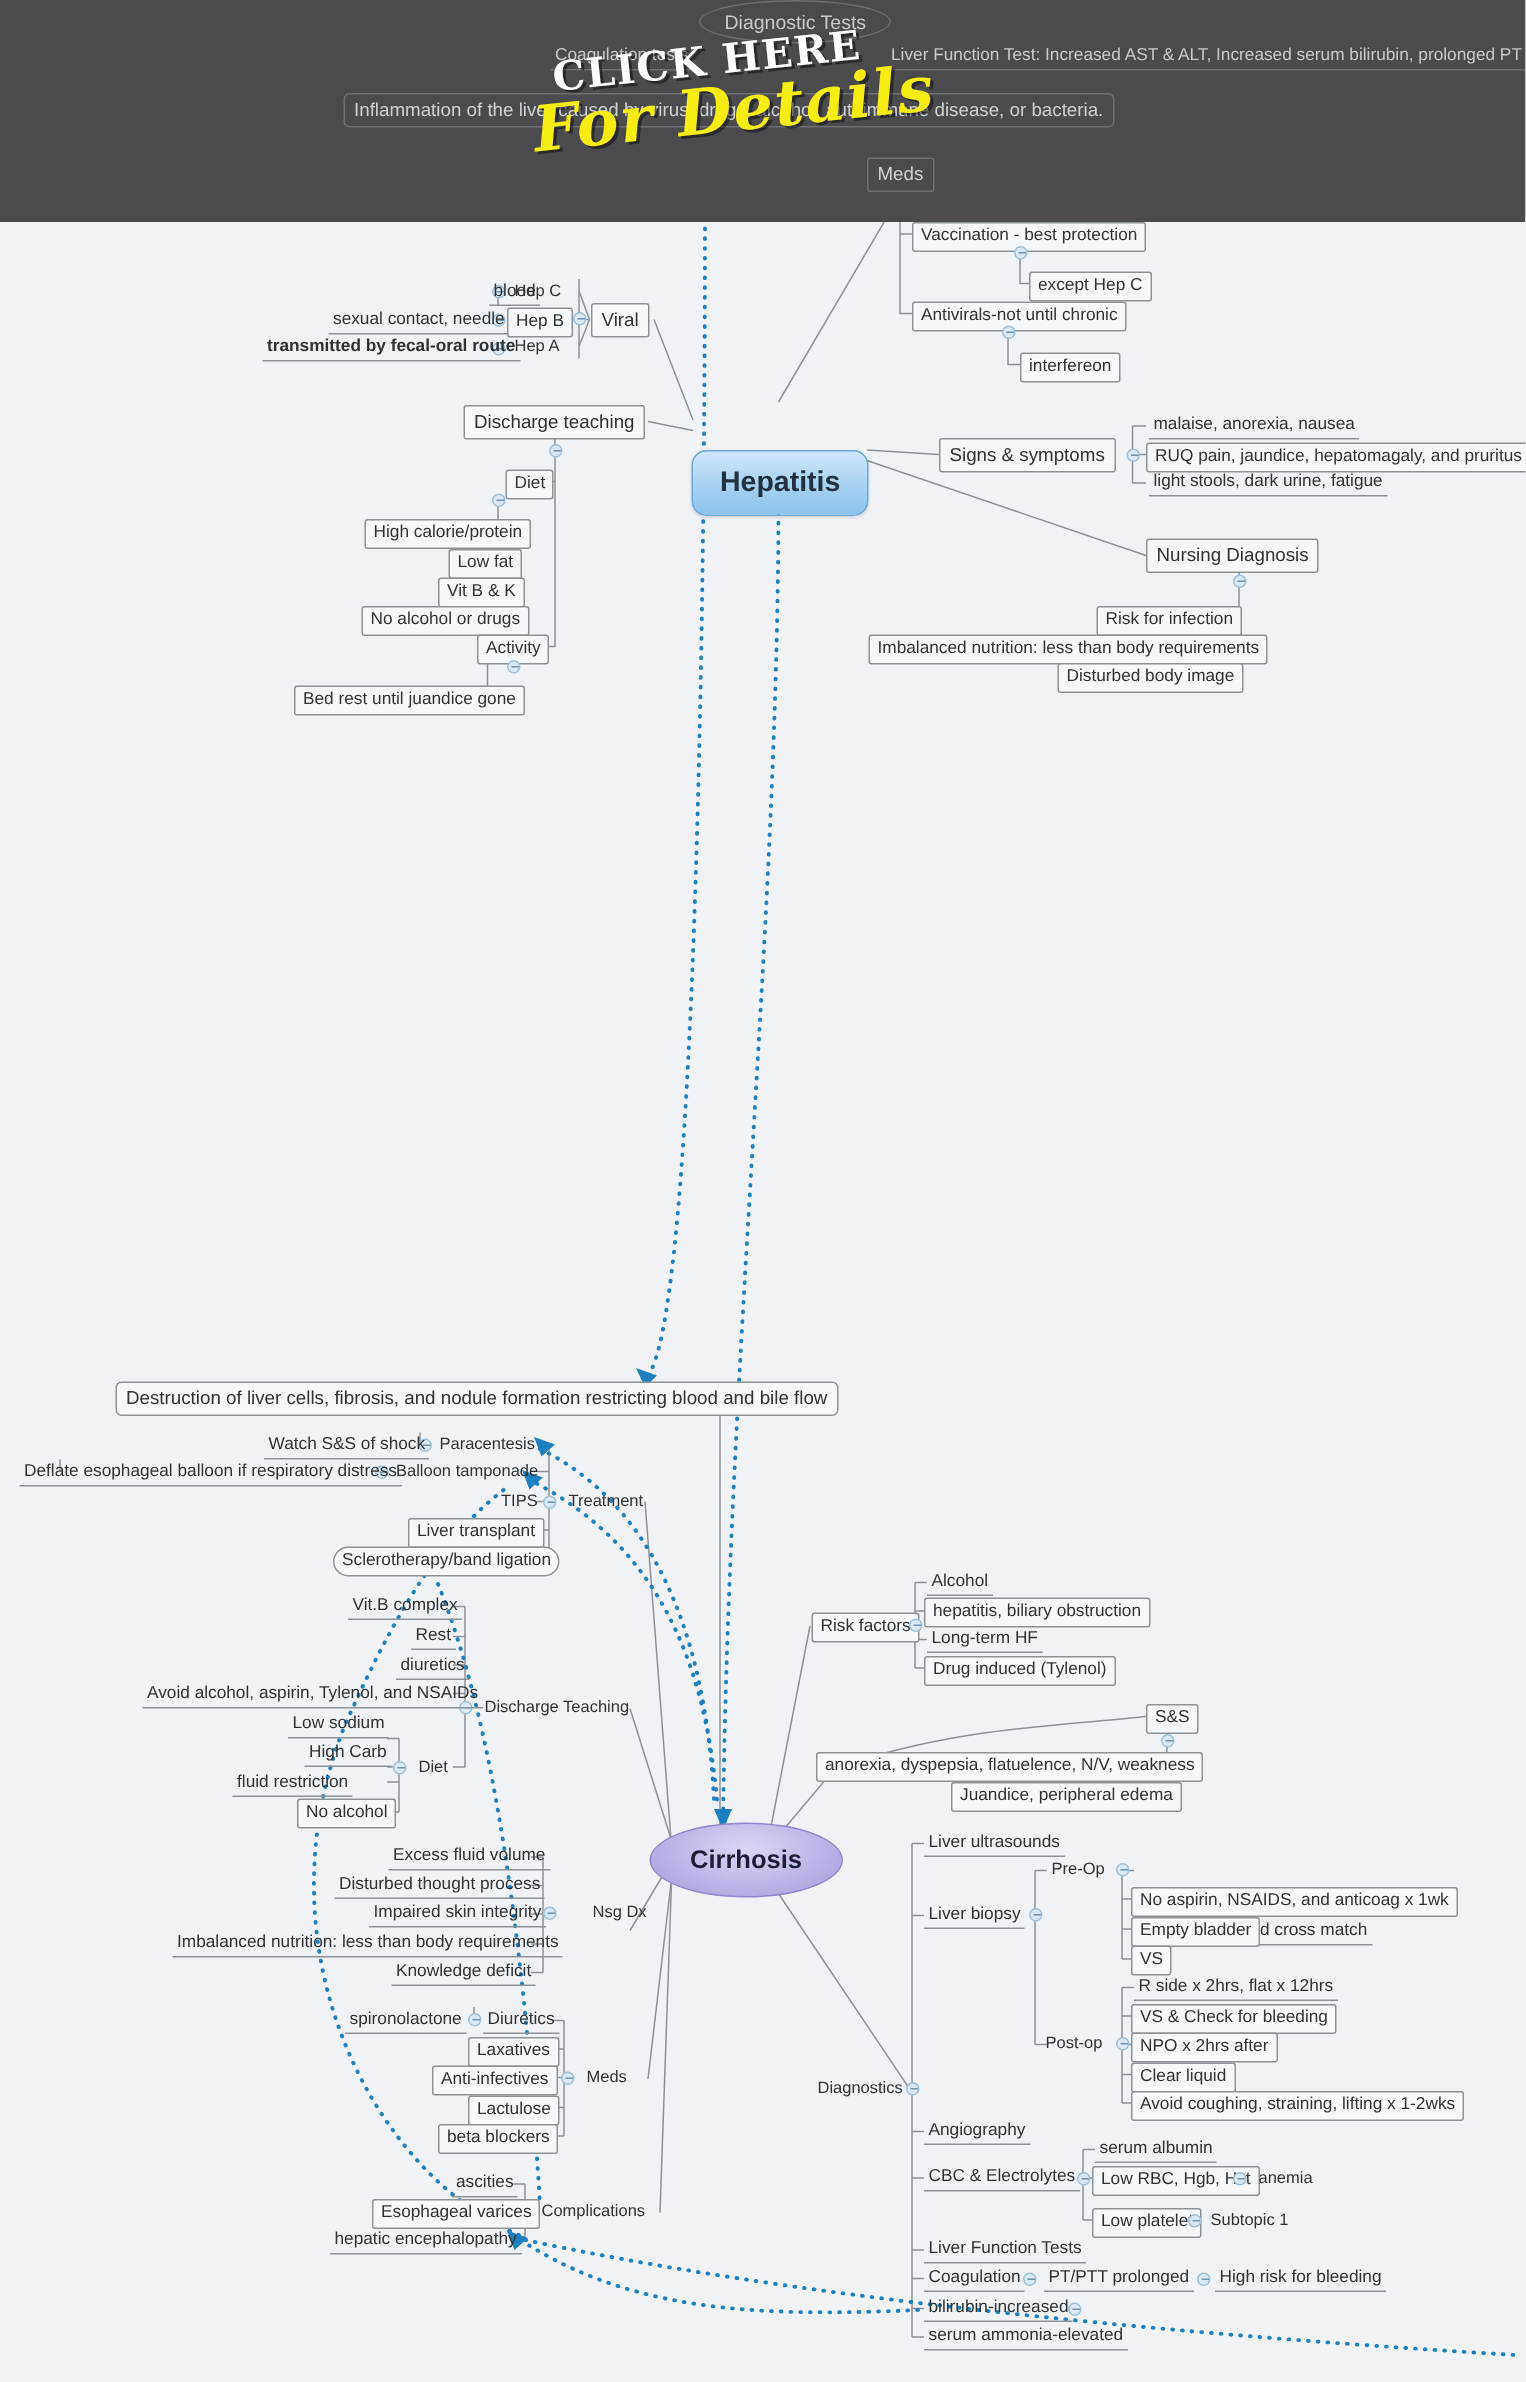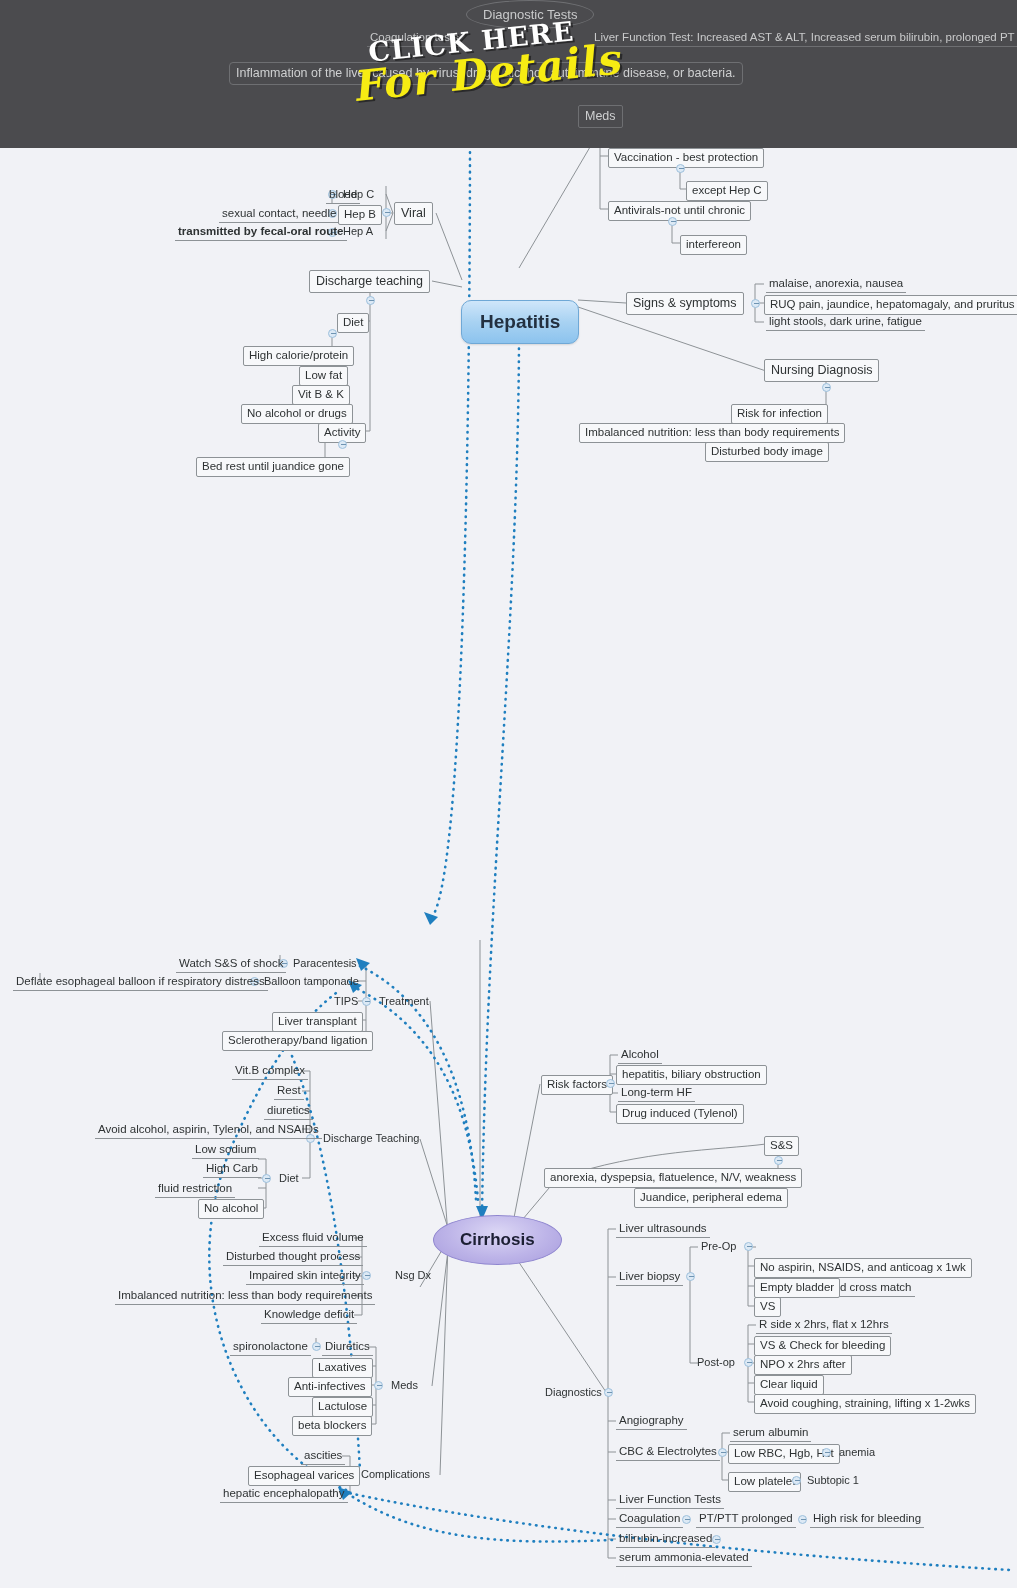--- a/index.html
+++ b/index.html
@@ -248,28 +248,29 @@
   <div class="node leaf" style="left:766px; top:314px;">light stools, dark urine, fatigue</div>
 
   <div class="node boxed med" style="left:764px; top:359px;">Nursing Diagnosis</div>
   <div class="bub" style="left:822px; top:383px;"></div>
   <div class="node boxed" style="left:731px; top:404px;">Risk for infection</div>
   <div class="node boxed" style="left:579px; top:423px;">Imbalanced nutrition: less than body requirements</div>
   <div class="node boxed" style="left:705px; top:442px;">Disturbed body image</div>
 
   <div class="central-cirr" style="left:433px; top:1215px;">Cirrhosis</div>
 
+  <div class="node boxed med" style="left:77px; top:921px; border-radius:4px;">Destruction of liver cells, fibrosis, and nodule formation restricting blood and bile flow</div>
 
   <div class="node plain" style="left:376px; top:994px;">Treatment</div>
   <div class="bub" style="left:362px; top:997px;"></div>
   <div class="node plain" style="left:290px; top:956px;">Paracentesis</div>
   <div class="node plain" style="left:261px; top:974px;">Balloon tamponade</div>
   <div class="node plain" style="left:331px; top:994px;">TIPS</div>
   <div class="node boxed" style="left:272px; top:1012px;">Liver transplant</div>
-  <div class="node boxed" style="left:222px; top:1031px;">Sclerotherapy/band ligation</div>
+  <div class="node boxed" style="left:222px; top:1031px;border-radius:10px;">Sclerotherapy/band ligation</div>
   <div class="bub" style="left:279px; top:959px;"></div>
   <div class="bub" style="left:250px; top:977px;"></div>
   <div class="node leaf" style="left:176px; top:956px;">Watch S&amp;S of shock</div>
   <div class="node leaf" style="left:13px; top:974px;">Deflate esophageal balloon if respiratory distress</div>
 
   <div class="node plain" style="left:320px; top:1131px;">Discharge Teaching</div>
   <div class="bub" style="left:306px; top:1134px;"></div>
   <div class="node leaf" style="left:232px; top:1063px;">Vit.B complex</div>
   <div class="node leaf" style="left:274px; top:1083px;">Rest</div>
   <div class="node leaf" style="left:264px; top:1103px;">diuretics</div>

